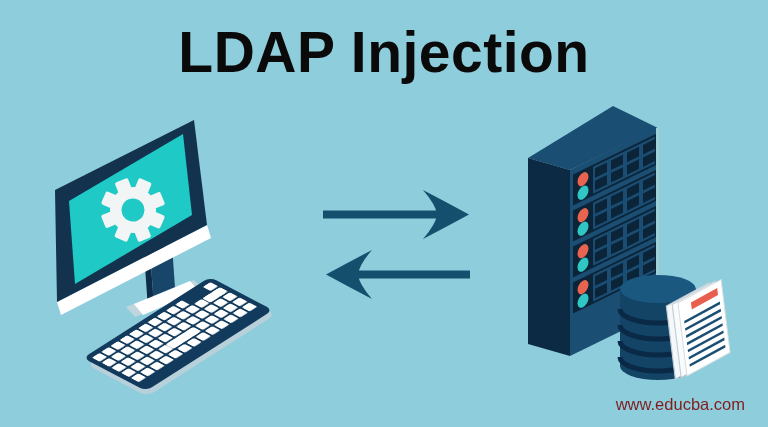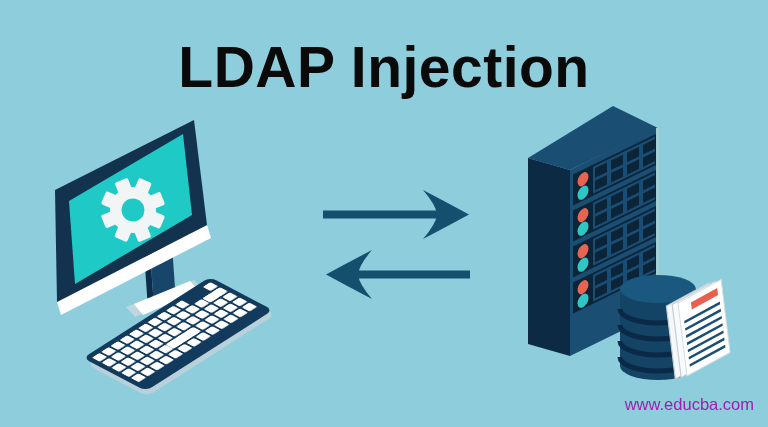--- a/index.html
+++ b/index.html
@@ -12,27 +12,26 @@
   }
   .title{
     position:absolute;
     top:18px;left:0;right:0;
     text-align:center;
     font-size:57px;
     line-height:1.2;
     font-weight:bold;
     letter-spacing:0.5px;
     color:#0a0a0a;
-    margin-top:15px;
   }
   .watermark{
     position:absolute;
-    right:14px;bottom:13px;
+    right:23px;bottom:13px;
     font-size:16.5px;
-    color:#a21caf;
+    color:#7f1d1d;
   }
   svg.art{position:absolute;left:0;top:0;}
 </style>
 </head>
 <body>
 
 <div class="canvas">
 
   <div class="title">LDAP Injection</div>
 

